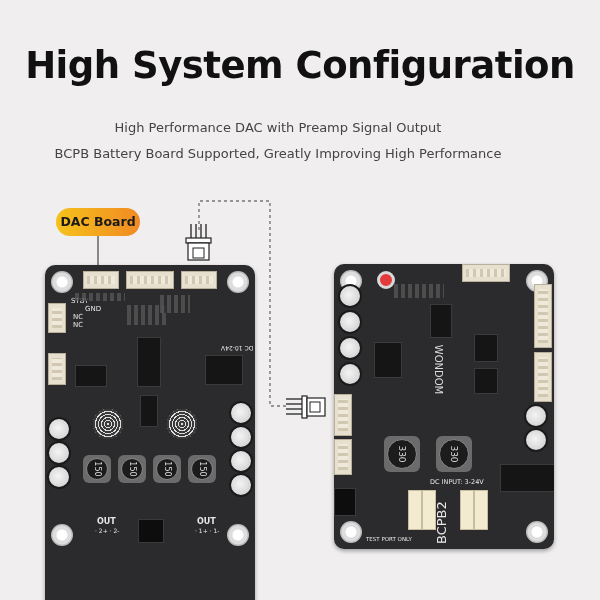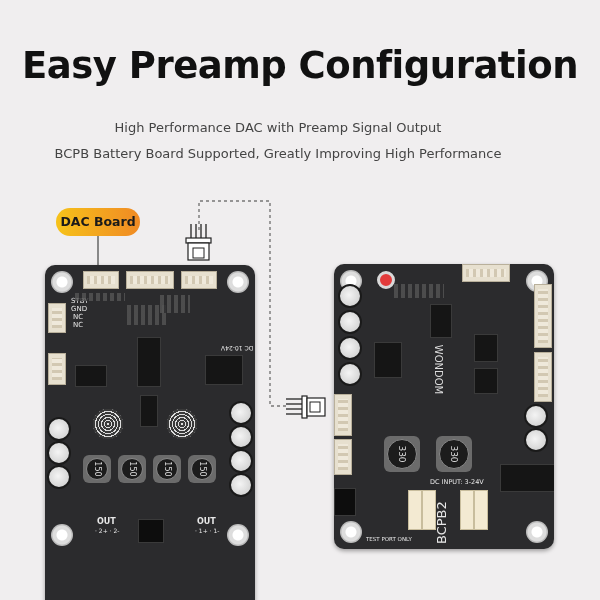--- a/index.html
+++ b/index.html
@@ -28,41 +28,41 @@
   .chip { position:absolute; background:#151515; border:1px solid #3a3a3a; }
   .smd { position:absolute; background:repeating-linear-gradient(90deg,#555 0 4px,#2b2b2d 4px 7px); opacity:0.8; }
   .silk { position:absolute; color:#e8e8e8; font-size:7px; font-family:"DejaVu Sans", sans-serif; white-space:nowrap; }
   .term { position:absolute; background:#f3ead2; border:1px solid #c8bd9d; }
   .btn-red { position:absolute; width:12px; height:12px; border-radius:50%; background:#e33b3b; border:3px solid #d9d9d9; }
   .coil { position:absolute; width:30px; height:30px; border-radius:50%; background:repeating-radial-gradient(circle,#ddd 0 1px,#3a3a3a 1px 3px); }
 </style>
 </head>
 <body>
 
-<div class="title">Easy Preamp Configuration</div>
+<div class="title">High System Configuration</div>
 <div class="sub sub1">High Performance DAC with Preamp Signal Output</div>
 <div class="sub sub2">BCPB Battery Board Supported, Greatly Improving High Performance</div>
 
 <div class="badge">DAC Board</div>
 <div class="badge-line"></div>
 
 <div class="board board-left">
   <div class="hole" style="left:6px;top:6px"></div>
   <div class="hole" style="left:182px;top:6px"></div>
   <div class="hole" style="left:6px;top:259px"></div>
   <div class="hole" style="left:182px;top:259px"></div>
 
   <div class="hdr" style="left:38px;top:6px;width:34px;height:16px"></div>
   <div class="hdr" style="left:81px;top:6px;width:46px;height:16px"></div>
   <div class="hdr" style="left:136px;top:6px;width:34px;height:16px"></div>
   <div class="hdr v" style="left:3px;top:38px;width:16px;height:28px"></div>
   <div class="hdr v" style="left:3px;top:88px;width:16px;height:30px"></div>
 
   <div class="silk" style="left:26px;top:32px;line-height:8px">STBY</div>
-  <div class="silk" style="left:26px;top:40px">GND</div>
+  <div class="silk" style="left:40px;top:40px">GND</div>
   <div class="silk" style="left:28px;top:48px">NC</div>
   <div class="silk" style="left:28px;top:56px">NC</div>
   <div class="silk" style="left:176px;top:80px;transform:rotate(180deg);font-size:6px">DC 10-24V</div>
 
   <div class="smd" style="left:30px;top:28px;width:50px;height:8px"></div>
   <div class="smd" style="left:82px;top:40px;width:40px;height:20px"></div>
   <div class="smd" style="left:115px;top:30px;width:30px;height:18px"></div>
   <div class="chip" style="left:92px;top:72px;width:22px;height:48px"></div>
   <div class="chip" style="left:95px;top:130px;width:16px;height:30px"></div>
   <div class="chip" style="left:160px;top:90px;width:36px;height:28px"></div>

